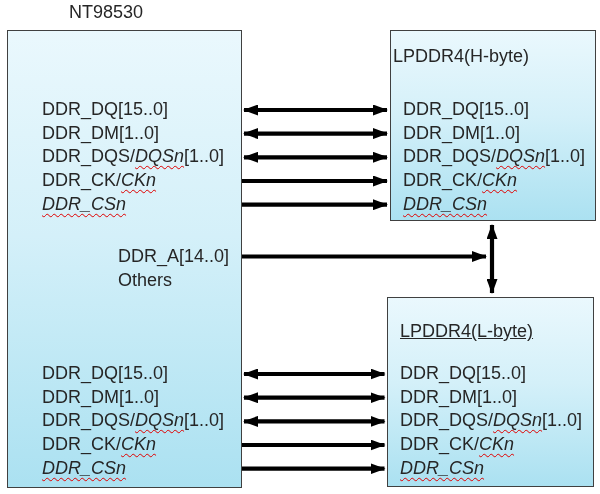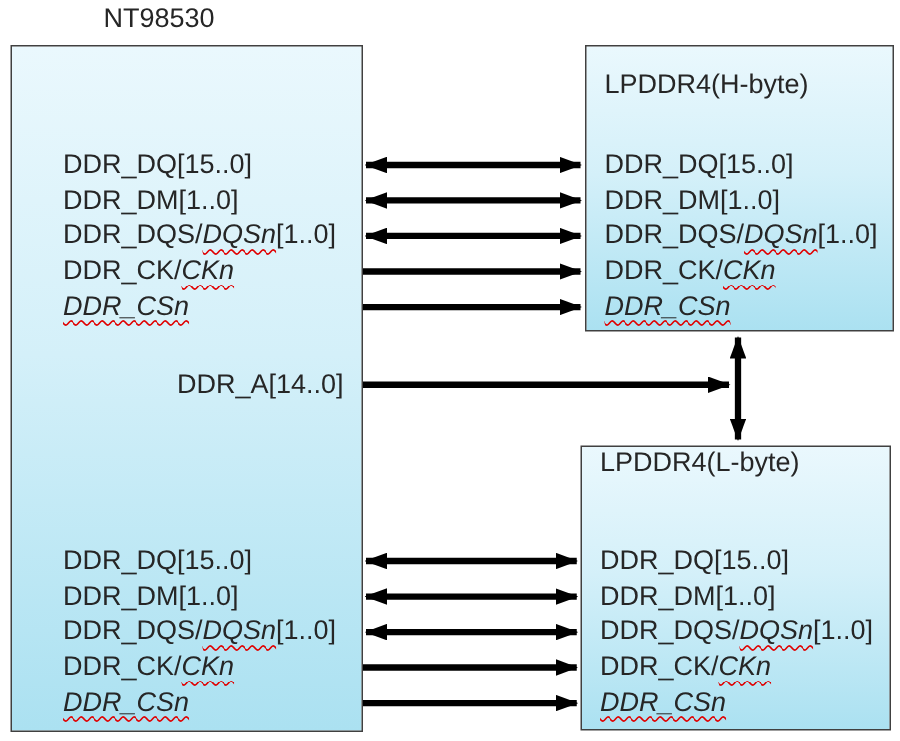--- a/index.html
+++ b/index.html
@@ -22,22 +22,22 @@
   #mem-h-box { left: 390px; top: 30px;  width: 206px; height: 191px; }
   #mem-l-box { left: 387px; top: 297px; width: 207px; height: 190px; }
 
   .label, .siglist {
     position: absolute;
     font-size: 18px;
     line-height: 23.7px;
     white-space: nowrap;
   }
   #soc-title   { left: 69px;  top: 1px; }
-  #mem-h-title { left: 403px; top: 45px; }
-  #mem-l-title { left: 400px; top: 297px; }
+  #mem-h-title { left: 393px; top: 45px; }
+  #mem-l-title { left: 400px; top: 320px; text-decoration: underline; }
 
   #soc-top-signals    { left: 42px;  top: 98px; }
   #soc-mid-signals    { left: 118px; top: 245px; }
   #soc-bottom-signals { left: 42px;  top: 362px; }
   #mem-h-signals      { left: 403px; top: 98px; }
   #mem-l-signals      { left: 400px; top: 362px; }
 
   .sq {
     text-decoration-line: underline;
     text-decoration-style: wavy;
@@ -68,20 +68,21 @@
   <div class="siglist" id="soc-top-signals">
     <div><span>DDR_DQ[15..0]</span><span class="sq"></span><span></span></div>
     <div><span>DDR_DM[1..0]</span><span class="sq"></span><span></span></div>
     <div><span>DDR_DQS/</span><span class="sq">DQSn</span><span>[1..0]</span></div>
     <div><span>DDR_CK/</span><span class="sq">CKn</span><span></span></div>
     <div><span></span><span class="sq">DDR_CSn</span><span></span></div>
   </div>
 
   <div class="siglist" id="soc-mid-signals">
     <div><span>DDR_A[14..0]</span></div>
+    <div><span>Others</span></div>
   </div>
 
   <div class="siglist" id="soc-bottom-signals">
     <div><span>DDR_DQ[15..0]</span><span class="sq"></span><span></span></div>
     <div><span>DDR_DM[1..0]</span><span class="sq"></span><span></span></div>
     <div><span>DDR_DQS/</span><span class="sq">DQSn</span><span>[1..0]</span></div>
     <div><span>DDR_CK/</span><span class="sq">CKn</span><span></span></div>
     <div><span></span><span class="sq">DDR_CSn</span><span></span></div>
   </div>
 

